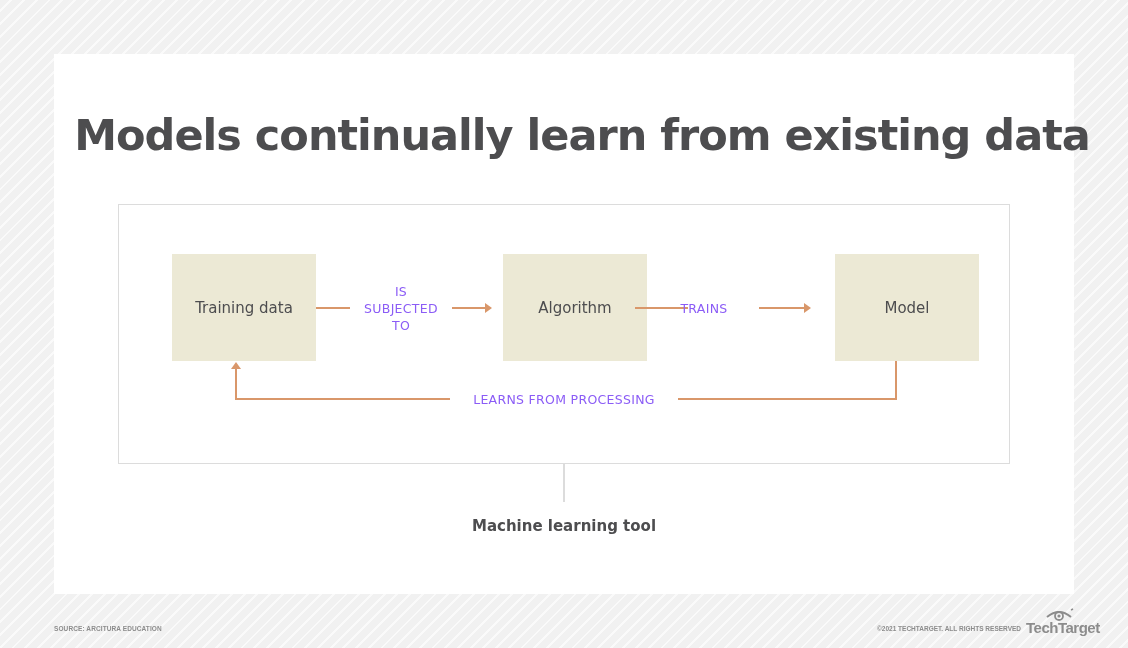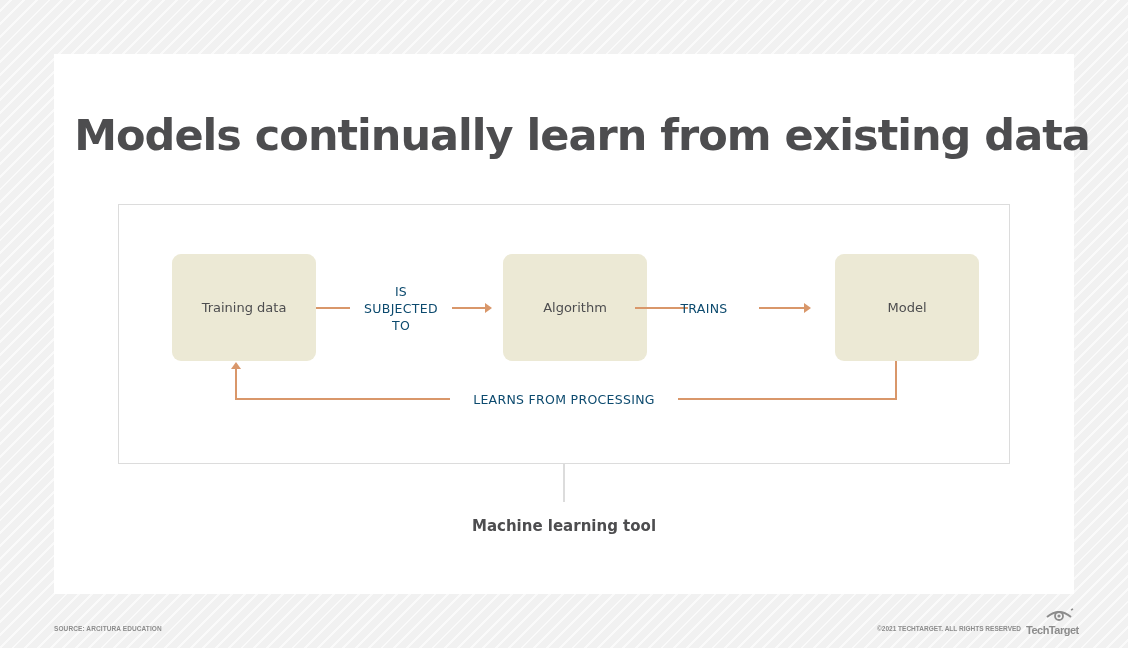--- a/index.html
+++ b/index.html
@@ -18,54 +18,54 @@
     font-family: "DejaVu Sans", sans-serif; font-weight: bold; font-size: 43px;
     letter-spacing: -1px; color: #4d4d4f; margin: 18px;
   }
   .frame {
     position: absolute; left: 118px; top: 204px; width: 890px; height: 258px;
     border: 1.5px solid #dcdcdc; box-sizing: content-box;
   }
   .node {
     position: absolute; top: 254px; width: 144px; height: 107px;
     background: #ece9d5; display: flex; align-items: center; justify-content: center;
-    font-family: "DejaVu Sans", sans-serif; font-size: 13px; color: #4d4d4f; border-radius: 9px;
+    font-family: "DejaVu Sans", sans-serif; font-size: 15px; color: #4d4d4f;
   }
   .hline { position: absolute; height: 2px; background: #d9976a; }
   .vline { position: absolute; width: 2px; background: #d9976a; }
   .arrow-r {
     position: absolute; width: 0; height: 0;
     border-top: 5px solid transparent; border-bottom: 5px solid transparent;
     border-left: 7px solid #d9976a;
   }
   .arrow-u {
     position: absolute; width: 0; height: 0;
     border-left: 5px solid transparent; border-right: 5px solid transparent;
     border-bottom: 7px solid #d9976a;
   }
   .edge-label {
-    position: absolute; text-align: center; color: #0c4a6e;
+    position: absolute; text-align: center; color: #8b5cf6;
     font-family: "DejaVu Sans", sans-serif; font-size: 12.5px; letter-spacing: 0.3px; line-height: 17px;
   }
   .stem { position: absolute; left: 563px; top: 464px; width: 1.5px; height: 38px; background: #dcdcdc; }
   .caption {
     position: absolute; left: 0; width: 1128px; top: 517px; text-align: center;
     font-family: "DejaVu Sans", sans-serif; font-size: 15px; color: #4d4d4f; font-weight: bold;
   }
   .footer-src {
     position: absolute; left: 54px; top: 625px; font-size: 6.5px; font-weight: bold;
     color: #8c8c8c; letter-spacing: 0.1px;
   }
   .footer-copy {
     position: absolute; right: 107px; top: 625px; font-size: 6.5px; font-weight: bold;
     color: #8c8c8c;
   }
   .logo { position: absolute; left: 1026px; top: 608px; width: 50px; height: 28px; }
   .logo-text {
-    position: absolute; left: 0; bottom: 0; font-size: 11px; font-weight: bold;
+    position: absolute; left: 0; bottom: 0; font-size: 15px; font-weight: bold;
     color: #8c8c8c; letter-spacing: -0.5px; white-space: nowrap;
   }
 </style>
 </head>
 <body>
 
 <div class="card"></div>
 
 <h1 class="title">Models continually learn from existing data</h1>
 

